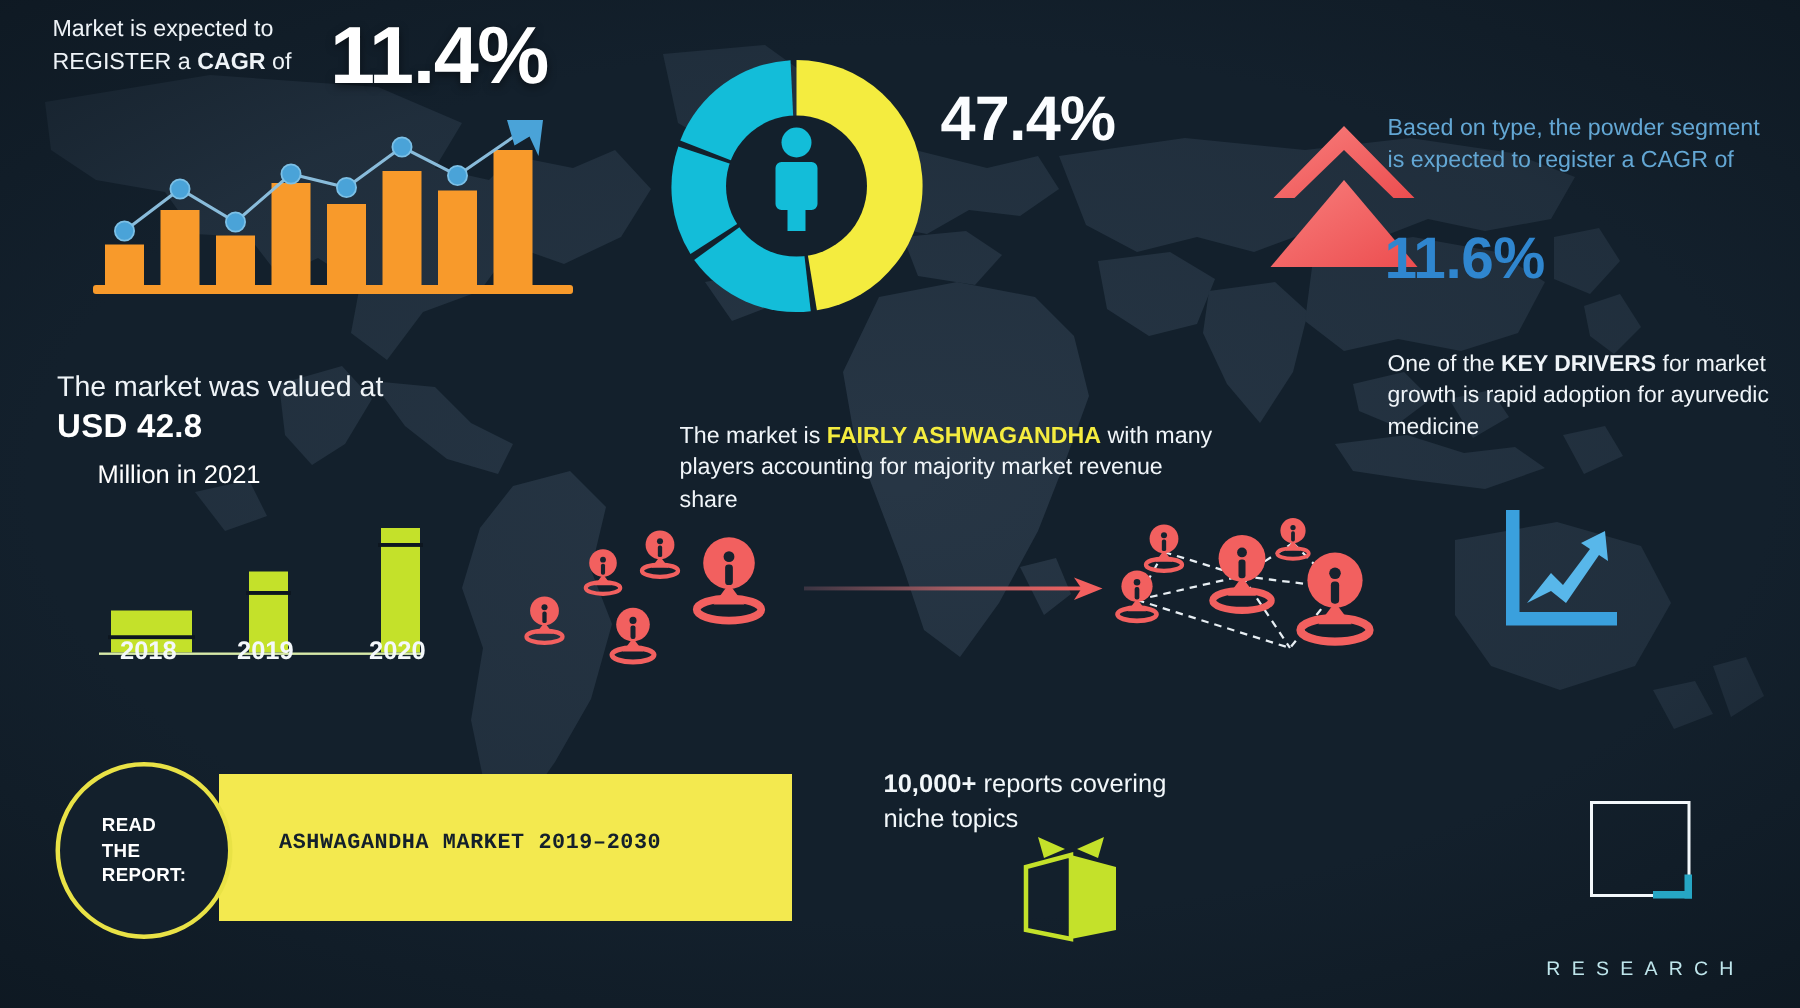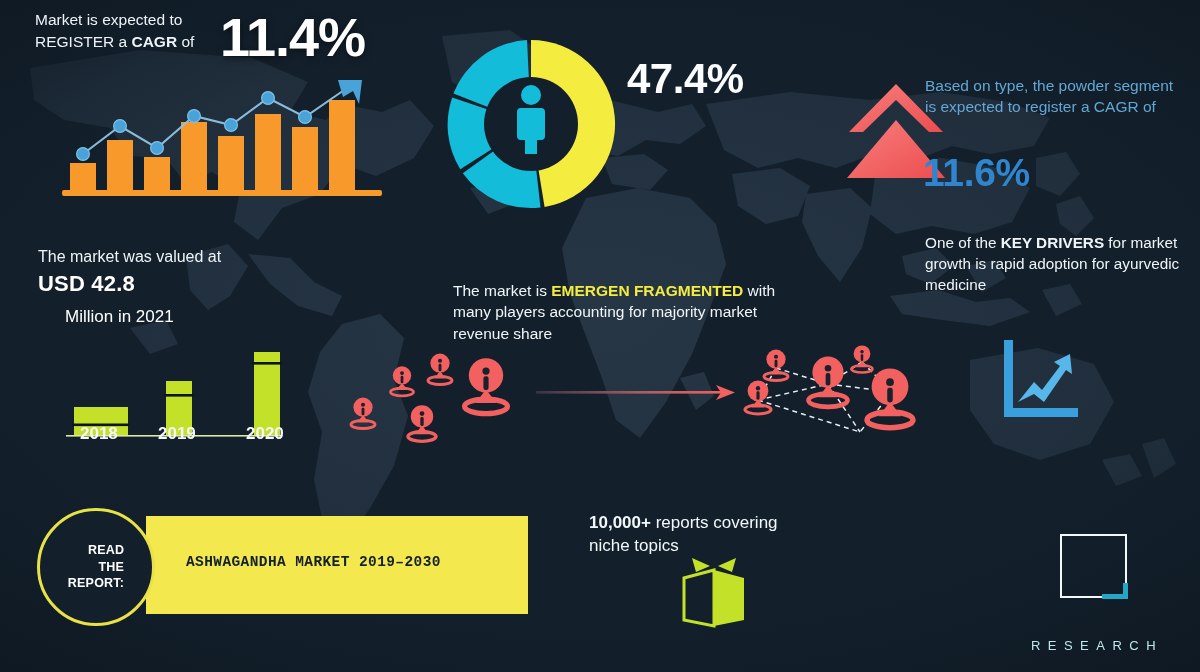--- a/index.html
+++ b/index.html
@@ -27,21 +27,21 @@
            text-shadow:0 2px 6px rgba(0,0,0,.5);}
 
   .pct47{left:627px;top:52px;font-size:42px;font-weight:bold;color:#fbfdff;letter-spacing:-.5px;}
   .pct47sub{left:628px;top:106px;width:190px;font-size:15.5px;color:#e7eef4;line-height:1.33;}
 
   .powder{left:925px;top:76px;width:262px;font-size:15.5px;color:#63a7d4;line-height:1.34;}
   .pct116{left:923px;top:148px;font-size:39px;font-weight:bold;color:#2f86cf;letter-spacing:-.3px;}
 
   .keydrv{left:925px;top:233px;width:268px;font-size:15.3px;color:#eff4f8;line-height:1.36;}
 
-  .valued{left:38px;top:247px;width:230px;font-size:16px;color:#eef3f7;}
+  .valued{left:38px;top:247px;width:230px;font-size:19px;color:#eef3f7;}
   .usd{left:38px;top:270px;font-size:22px;font-weight:bold;color:#ffffff;letter-spacing:.2px;}
   .million{left:38px;top:301px;font-size:22px;font-weight:bold;color:#ffffff;margin-left:27px;}
   .million span{font-weight:normal;font-size:17px;}
 
   .frag{left:453px;top:280px;width:360px;font-size:15.5px;color:#f0f5f9;line-height:1.38;}
   .frag b{color:#f4ec3f;font-weight:bold;}
 
   .reports{left:589px;top:512px;width:220px;font-size:17px;color:#f2f7fa;line-height:1.34;}
   .reports b{font-weight:bold;}
 
@@ -67,21 +67,21 @@
   
   #charticon{position:absolute;left:1000px;top:340px;width:82px;height:78px;}
 
   
   #book{position:absolute;left:676px;top:556px;width:76px;height:72px;}
 
   
   #ribbon{position:absolute;left:146px;top:516px;width:382px;height:98px;background:#f3e94f;font-family:Liberation Mono, monospace;}
   #circle{position:absolute;left:37px;top:508px;width:118px;height:118px;border-radius:50%;
           background:#13202c;border:3px solid #e9e246;display:flex;align-items:center;justify-content:center;}
-  #circle .lbl{font-size:12.5px;font-weight:bold;line-height:1.35;text-align:right;color:#ffffff;letter-spacing:.2px;}
+  #circle .lbl{font-size:12.5px;font-weight:bold;line-height:1.35;text-align:left;color:#ffffff;letter-spacing:.2px;}
   #ribbon .rtxt{position:absolute;left:40px;top:38px;font-size:14.5px;font-weight:bold;color:#14202b;letter-spacing:.4px;}
 
   
   #logo{position:absolute;left:1003px;top:534px;width:188px;height:126px;}
   #logo .sq{position:absolute;left:57px;top:0px;width:67px;height:64px;border:2.5px solid #f3f8fb;}
   #logo .sq .accent{position:absolute;right:-2.5px;bottom:-2.5px;width:26px;height:16px;
                     border-right:5px solid #26a6c4;border-bottom:5px solid #26a6c4;}
   #logo .emergen{position:absolute;left:0;top:66px;width:188px;text-align:center;font-size:33px;
                  font-weight:bold;letter-spacing:.5px;color:#ffffff;}
   #logo .research{position:absolute;left:0;top:104px;width:188px;text-align:center;font-size:13px;
@@ -235,21 +235,21 @@
     </g>
     <rect x="0" y="85" width="215" height="1.6" fill="#d8e9a8"></rect>
   </svg>
   <div class="gaxis-lbls">
     <span style="left:14px;top:0">2018</span>
     <span style="left:92px;top:0">2019</span>
     <span style="left:180px;top:0">2020</span>
   </div>
 
   <div class="t frag">
-    <span>The market is </span><b>EMERGEN FRAGMENTED</b><span> with many players accounting for majority market revenue share</span>
+    <span>The market is </span><b>FAIRLY ASHWAGANDHA</b><span> with many players accounting for majority market revenue share</span>
   </div>
 
   <svg id="pinsleft" viewBox="0 0 200 110">
     <defs>
       <g id="pinShape">
         <ellipse cx="0" cy="26" rx="25" ry="8.5" fill="none" stroke="#f2605f" stroke-width="6"></ellipse>
         <path d="M0 -30 a20 20 0 0 1 0 40 a20 20 0 0 1 0 -40 Z" fill="#f2605f"></path>
         <path d="M0 6 L12 22 L-12 22 Z" fill="#f2605f"></path>
         <circle cx="0" cy="-15" r="4.2" fill="#17222e"></circle>
         <rect x="-3" y="-9" width="6" height="16" rx="2.6" fill="#17222e"></rect>

